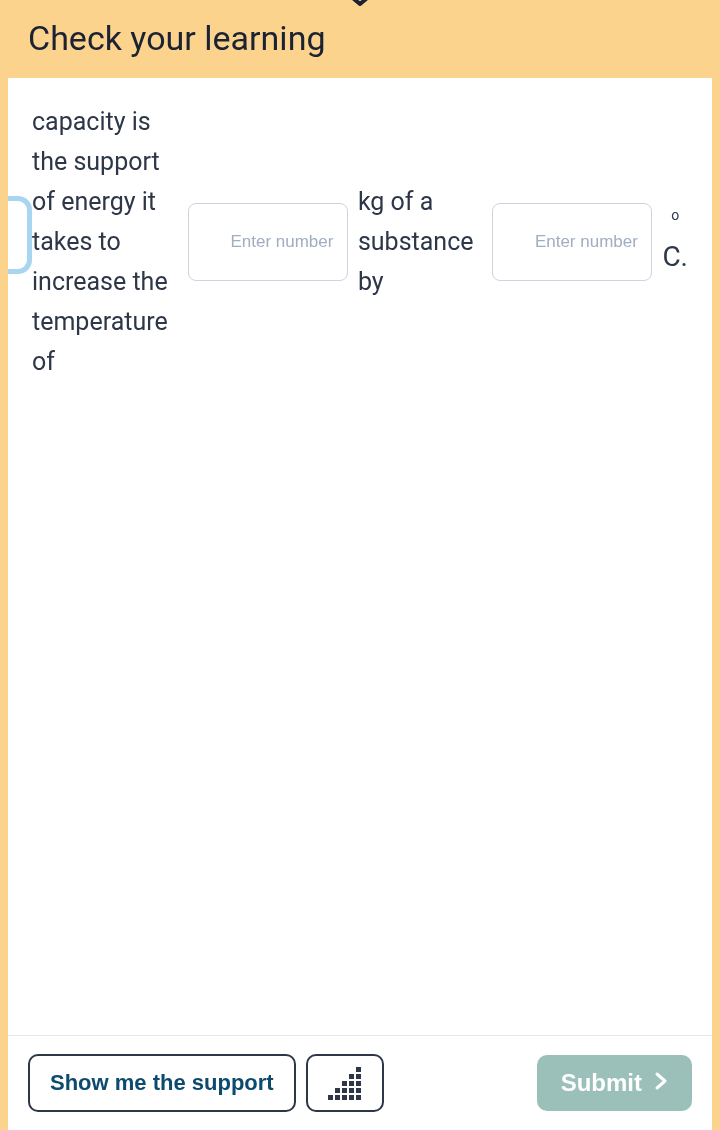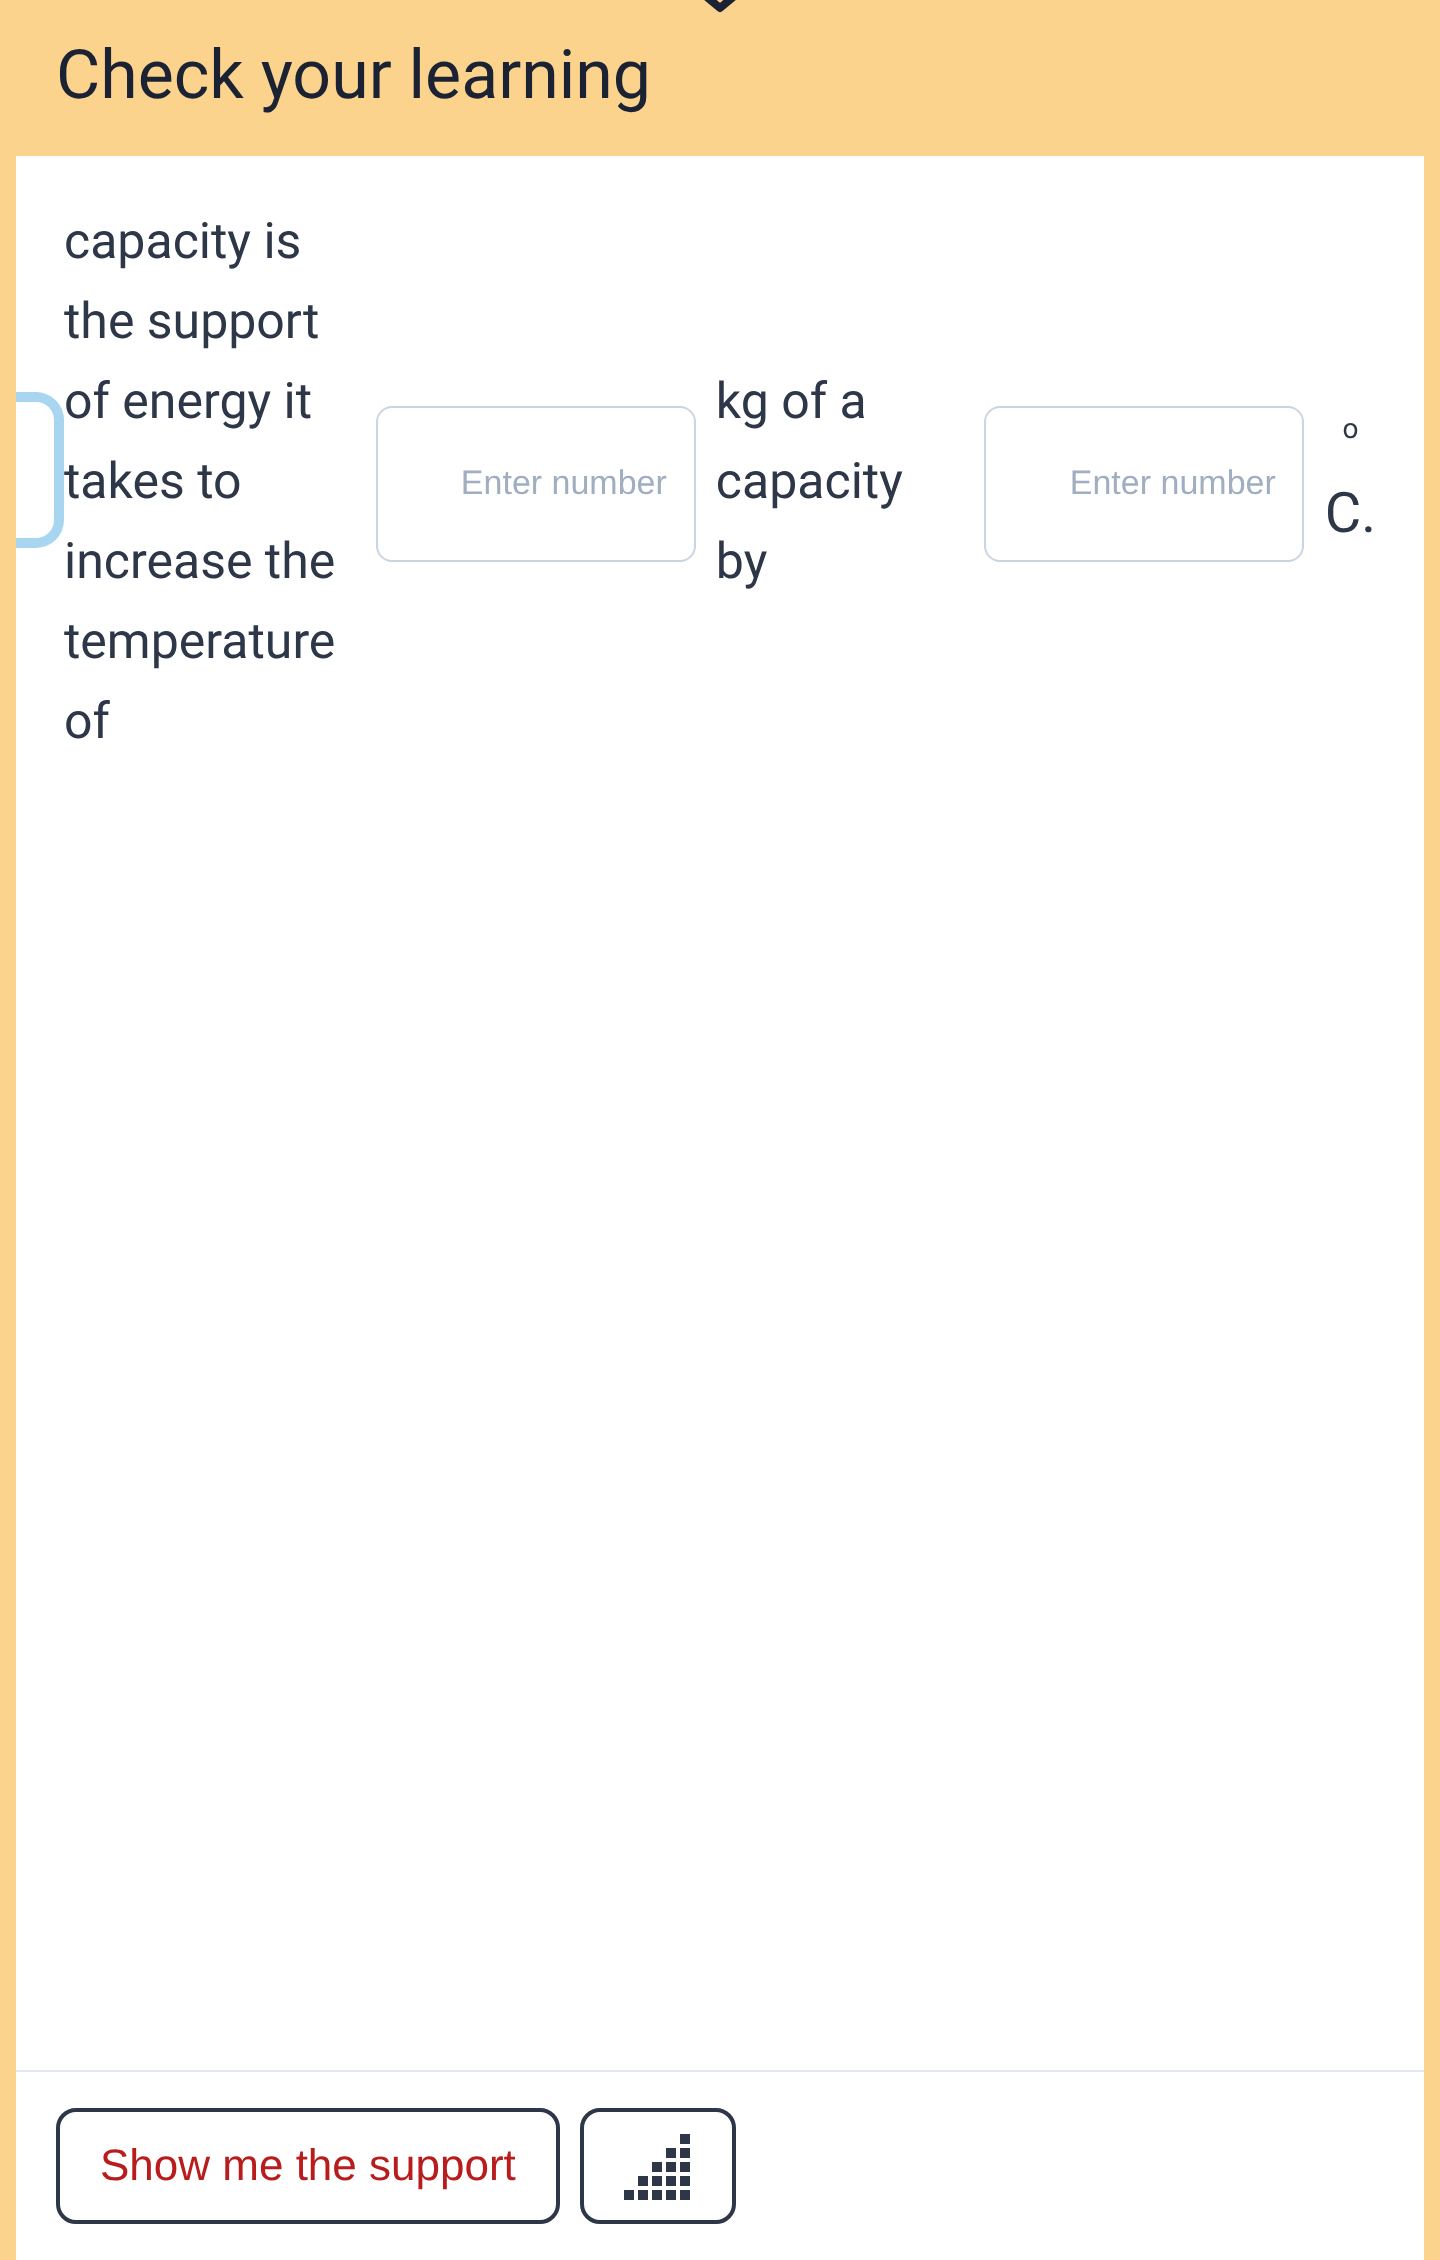--- a/index.html
+++ b/index.html
@@ -98,22 +98,22 @@
     display: flex;
     align-items: center;
     gap: 10px;
   }
   .support-btn {
     border: 2px solid #2d3748;
     border-radius: 10px;
     background: #fff;
     padding: 14px 20px;
     font-size: 22px;
-    font-weight: 400;
-    color: #b91c1c;
+    font-weight: 700;
+    color: #0c4a6e;
     cursor: pointer;
   }
   .grid-btn {
     border: 2px solid #2d3748;
     border-radius: 10px;
     background: #fff;
     width: 78px;
     height: 58px;
     display: flex;
     align-items: center;
@@ -160,21 +160,21 @@
       </svg>
   </div>
   <h1 class="title">Check your learning</h1>
 </div>
 
 <div class="content-card">
   <div class="bracket-edge"></div>
   <div class="question-row">
     <div class="text-part1">capacity is the support of energy it takes to increase the temperature of</div>
     <input class="num-input" type="text" placeholder="Enter number" style="">
-    <div class="text-part2">kg of a capacity by</div>
+    <div class="text-part2">kg of a substance by</div>
     <input class="num-input" type="text" placeholder="Enter number" style="">
     <div class="degree-wrap">
       <span class="deg-symbol">o</span>
       <span class="c-text">C.</span>
     </div>
   </div>
 
   <div class="footer">
     <button class="support-btn">Show me the support</button>
     <button class="grid-btn">
@@ -199,14 +199,22 @@
           <span></span>
           <span></span>
           <span></span>
         <span></span>
           <span></span>
           <span></span>
           <span></span>
           <span></span>
       </span>
     </button>
+    <button class="submit-btn">
+      <span>Submit</span>
+      <span class="chev-right">
+        <svg width="14" height="20" viewBox="0 0 14 20">
+            <path d="M3 3 L11 10 L3 17" stroke="#fff" stroke-width="3" fill="none" stroke-linecap="round" stroke-linejoin="round"></path>
+          </svg>
+      </span>
+    </button>
   </div>
 </div>
 
 </body></html>

